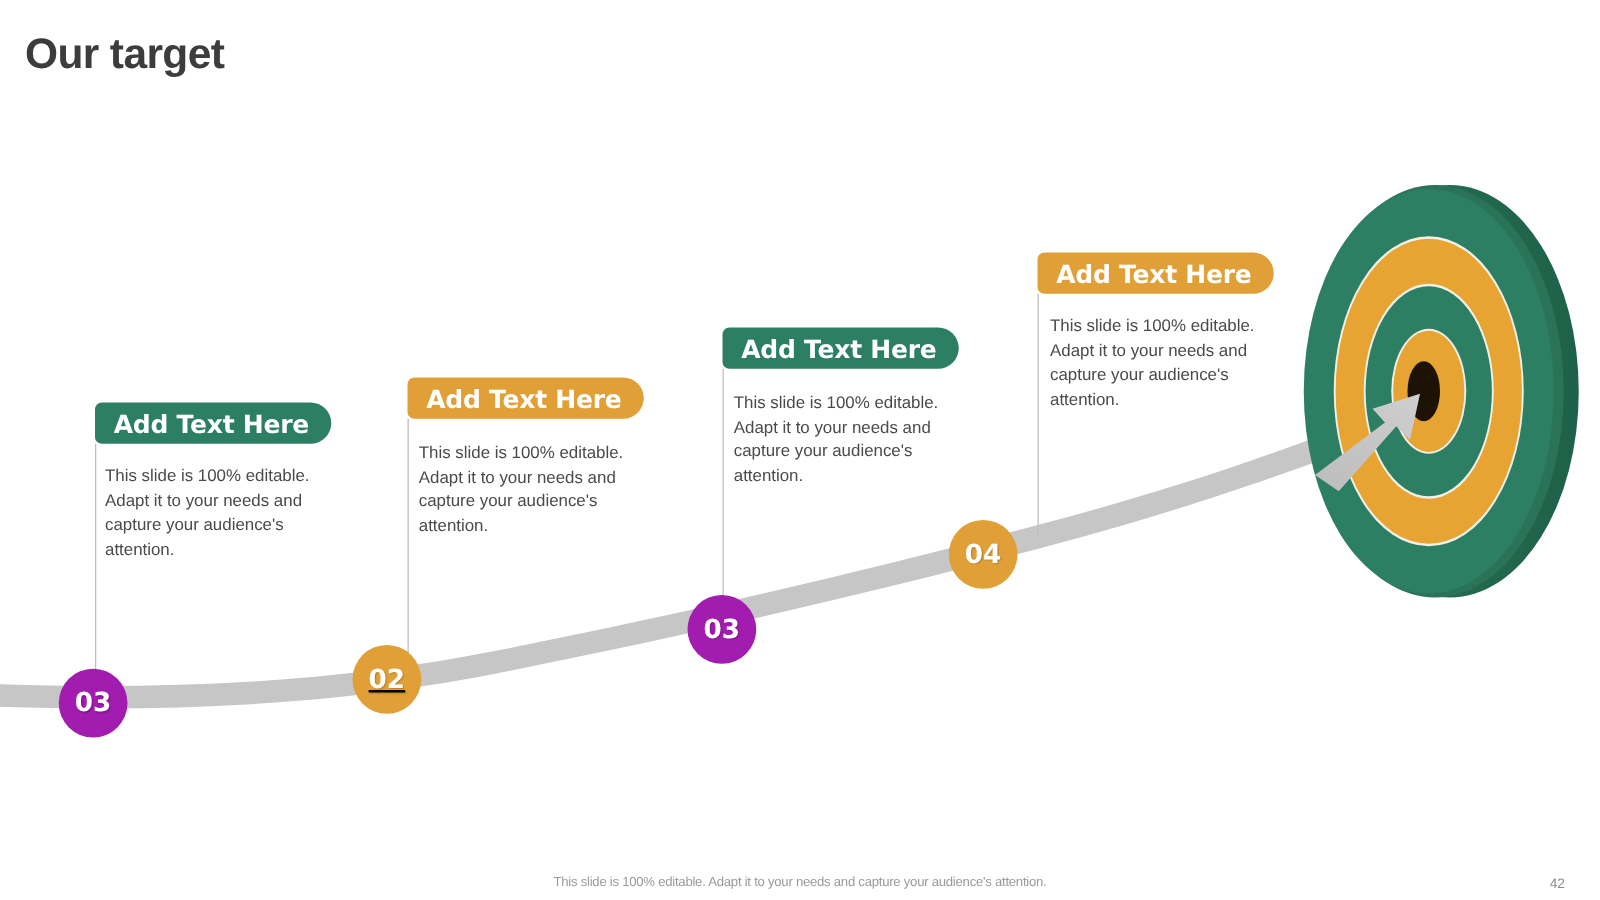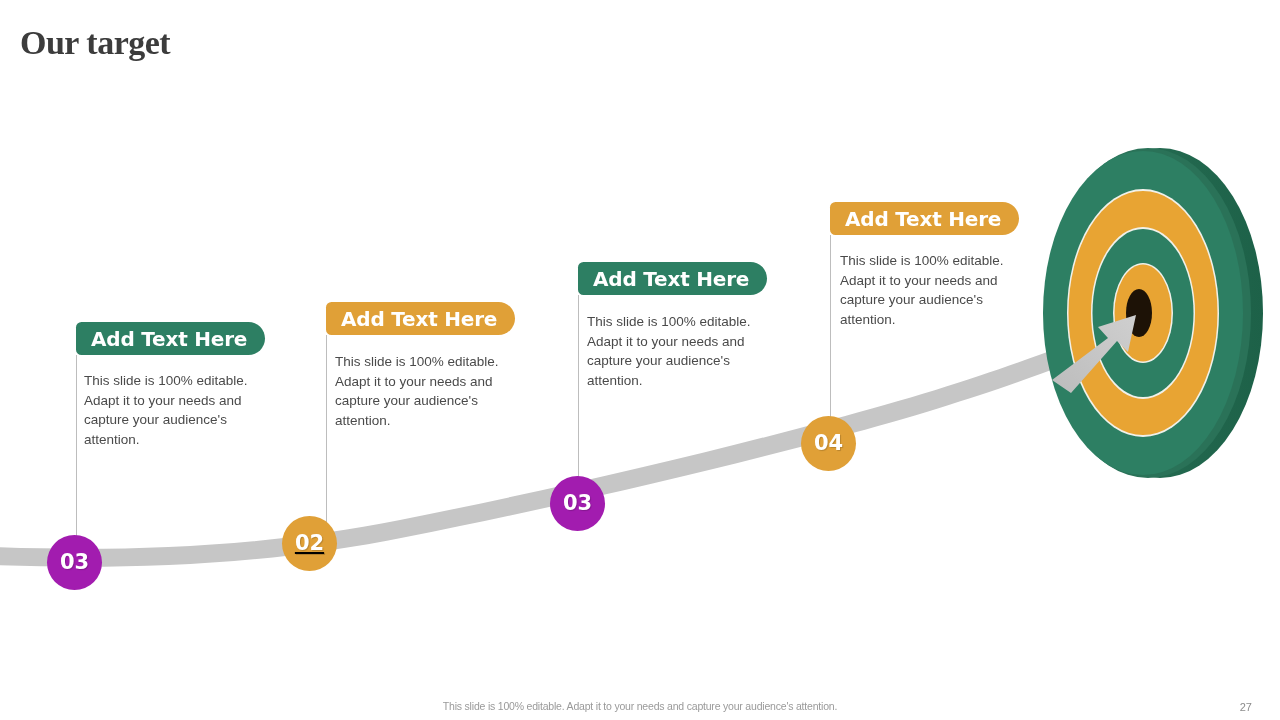--- a/index.html
+++ b/index.html
@@ -26,21 +26,21 @@
 
   
   .page-title {
     position: absolute;
     left: 20px;
     top: 24px;
     font-size: 34px;
     font-weight: bold;
     letter-spacing: -0.5px;
     color: #3c3c3c;
-    font-family: Liberation Serif, serif;
+    font-family: Liberation Sans, sans-serif;
     white-space: nowrap;
   }
 
   
   .artwork {
     position: absolute;
     left: 0;
     top: 0;
     width: 1280px;
     height: 720px;
@@ -204,21 +204,21 @@
       <span class="marker-label">03</span>
     </div>
   </div>
 
   <div class="step">
     <div class="banner orange" style="left:830px; top:202px; min-width:185px;">
       <span class="banner-label">Add Text Here</span>
     </div>
     <div class="body-text" style="left:840px; top:251px;">This slide is 100% editable. Adapt it to your needs and capture your audience's attention.</div>
     <div class="connector" style="left:830px; top:235px; height:194px;"></div>
-    <div class="marker orange" style="left:801px; top:416px;">
+    <div class="marker orange" style="left:759px; top:416px;">
       <span class="marker-label">04</span>
     </div>
   </div>
 
   <div class="footer-note">This slide is 100% editable. Adapt it to your needs and capture your audience's attention.</div>
-  <div class="page-number">27</div>
+  <div class="page-number">42</div>
 
 </div>
 
 </body></html>

